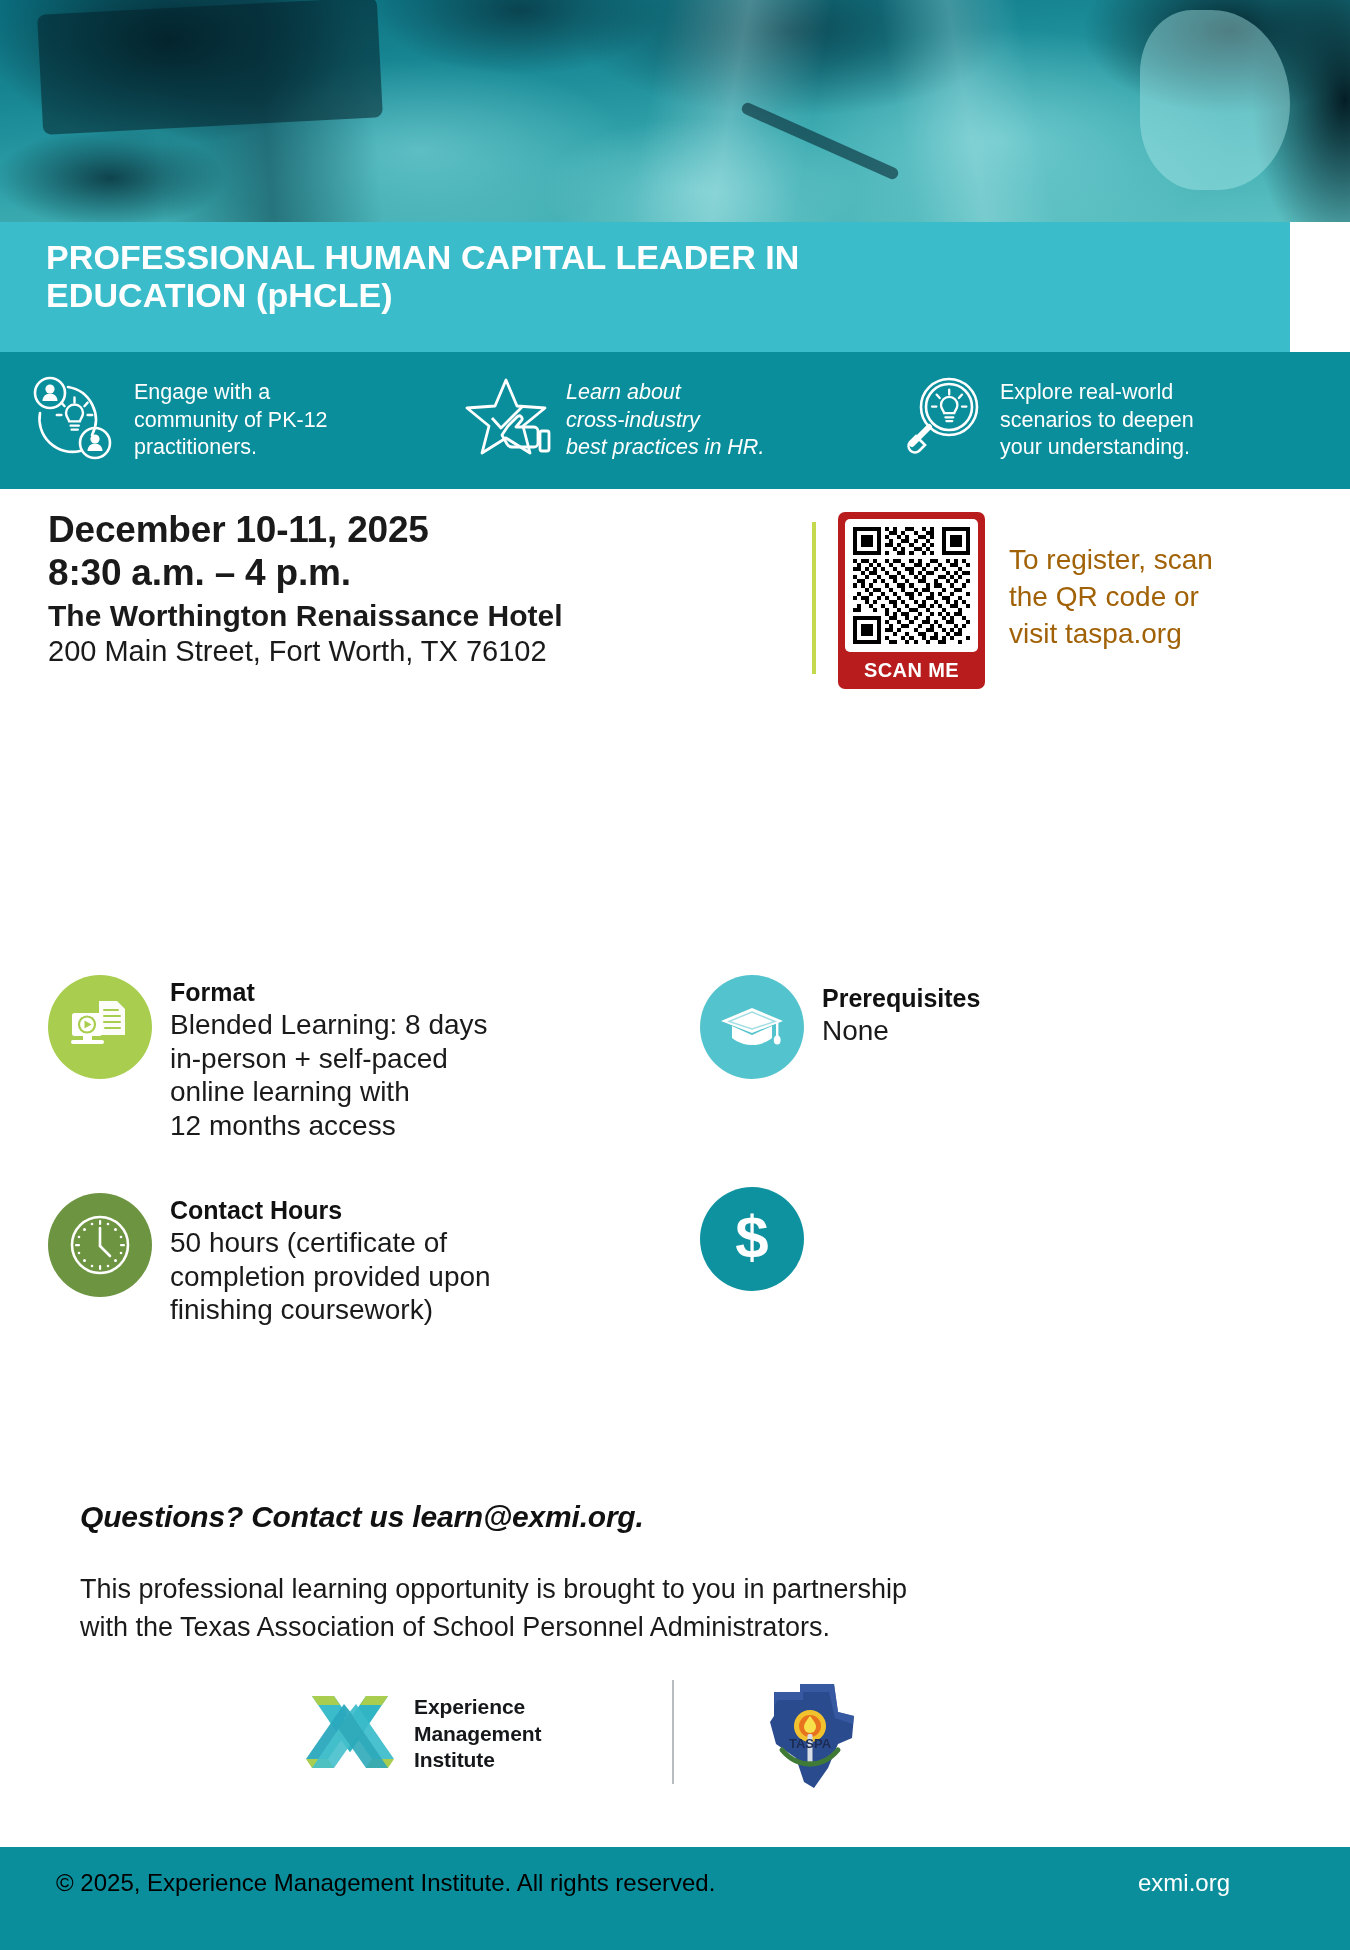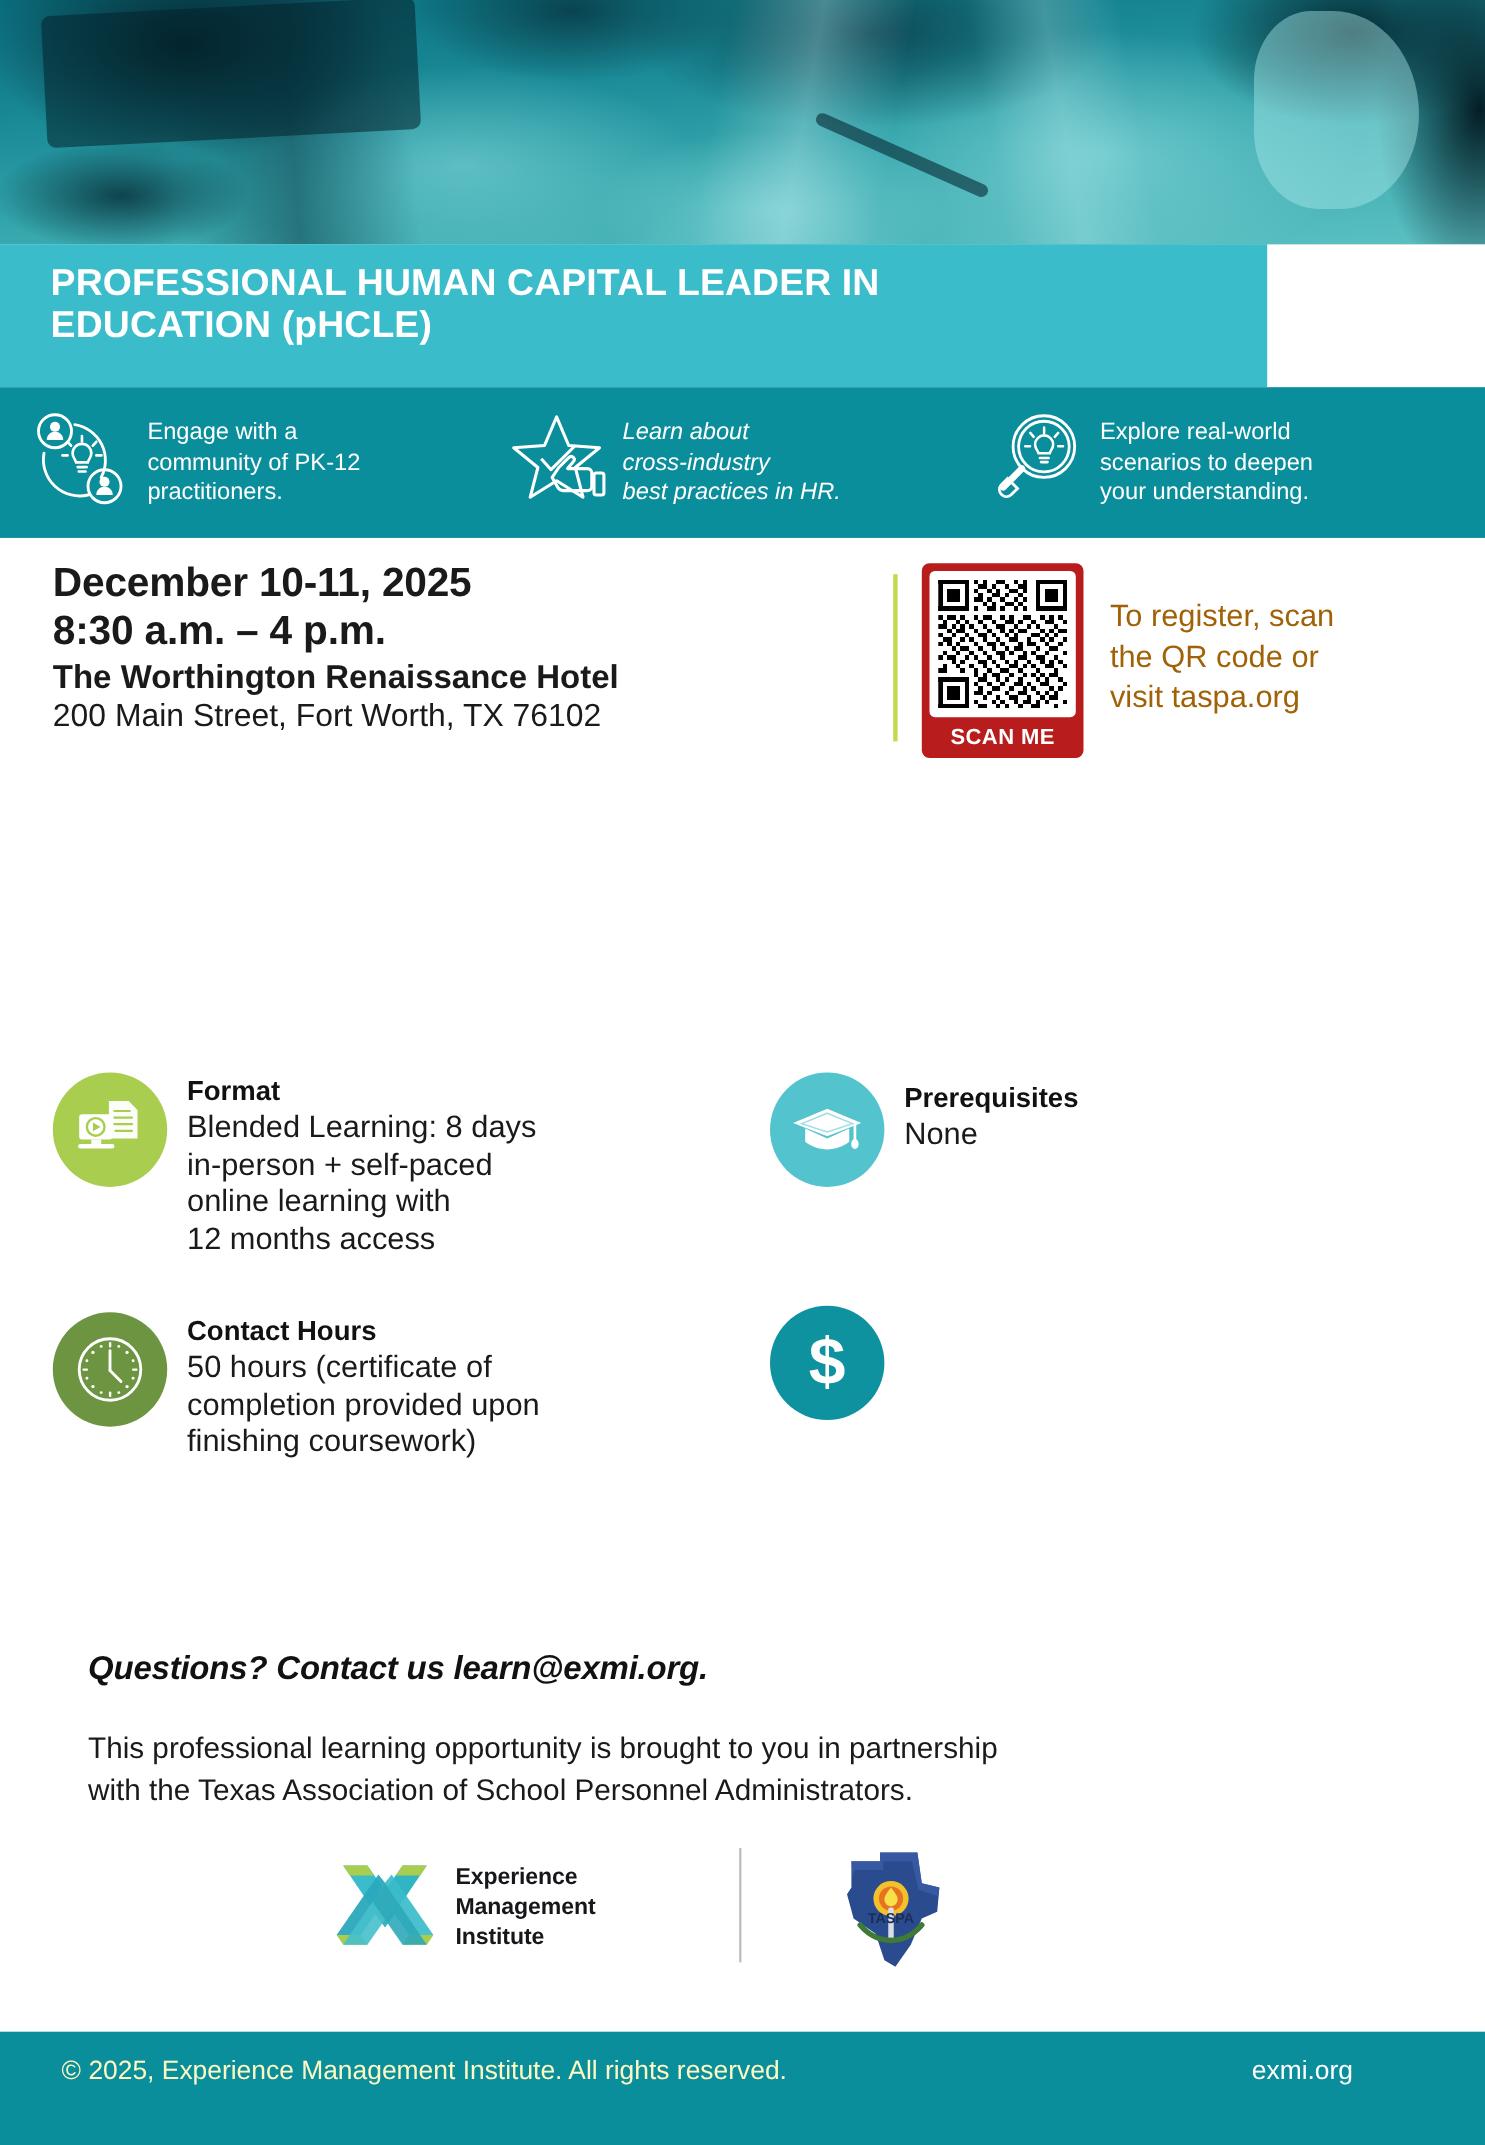--- a/index.html
+++ b/index.html
@@ -35,21 +35,21 @@
     position:absolute; inset:0;
     background:
       linear-gradient(100deg, rgba(255,255,255,0) 48%, rgba(210,244,244,.30) 54%, rgba(255,255,255,0) 60%),
       linear-gradient(80deg, rgba(255,255,255,0) 66%, rgba(200,240,240,.25) 71%, rgba(255,255,255,0) 76%),
       linear-gradient(265deg, rgba(10,60,72,0) 72%, rgba(8,48,60,.45) 80%, rgba(10,60,72,0) 88%);
   }
   .hero-obj { position:absolute; border-radius:40% 60% 55% 45%; }
 
   
   .title-band {
-    position:absolute; left:0; top:222px; width:1152px; height:130px;
+    position:absolute; left:0; top:222px; width:1290px; height:130px;
     background:#3bbcca;
     padding:16px 0 0 46px;
   }
   .title-main {
     color:#ffffff; font-size:34px; font-weight:bold; line-height:1.12;
     letter-spacing:.1px;
   }
   .title-sub {
     color:#ffffff; font-size:33px; font-weight:normal; line-height:1.18;
     margin-top:4px;
@@ -154,21 +154,21 @@
   }
   .taspa-logo { position:absolute; left:752px; top:6px; }
 
   
   .footer {
     position:absolute; left:0; top:1847px; width:1350px; height:103px;
     background:#0b8e9b;
   }
   .footer-copy {
     position:absolute; left:56px; top:22px;
-    color:#fef9c3; font-size:24px;
+    color:#000000; font-size:24px;
   }
   .footer-site {
     position:absolute; left:1138px; top:22px;
     color:#ffffff; font-size:24px;
   }
 </style>
 </head>
 <body>
 
 <div class="hero">

